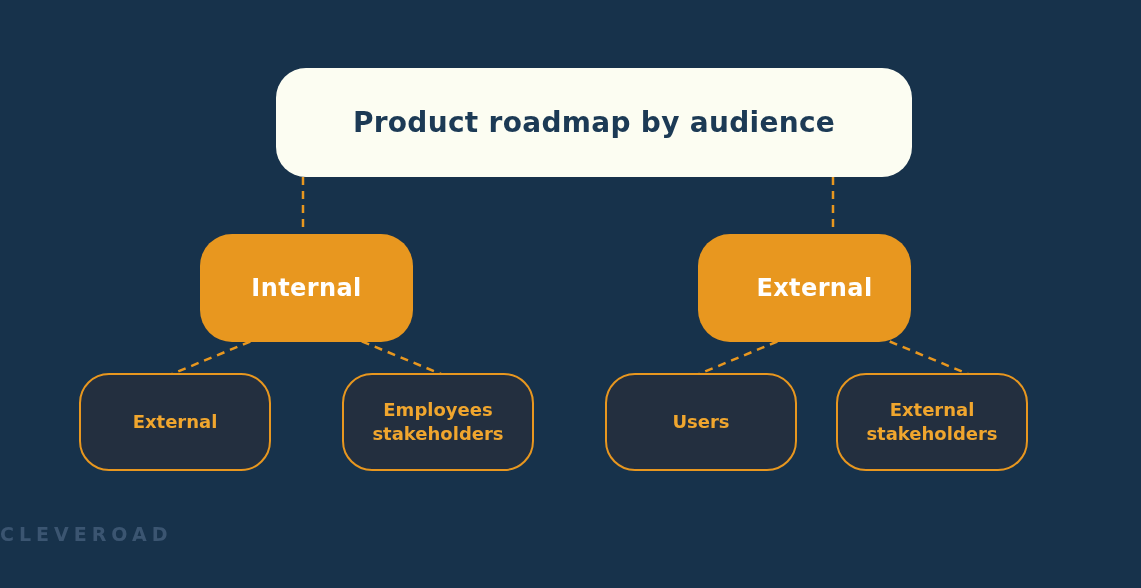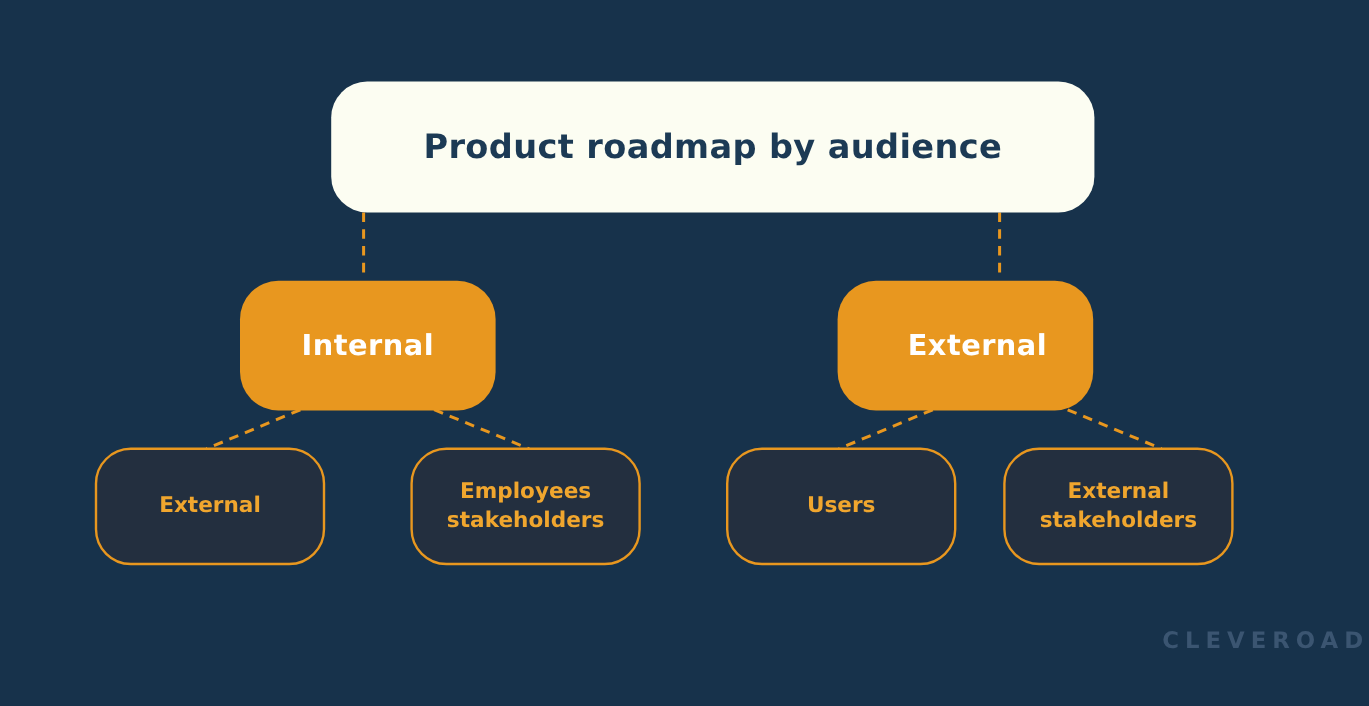--- a/index.html
+++ b/index.html
@@ -51,21 +51,21 @@
   .connectors{
     position:absolute;left:0;top:0;width:1141px;height:588px;
     pointer-events:none;
   }
   .connectors line{
     stroke:var(--accent-orange);stroke-width:2.5;
     stroke-dasharray:8 6;fill:none;
   }
   .watermark{
     position:absolute;left:0;right:0;top:523px;height:26px;
-    text-align:right;color:var(--watermark-text);
+    text-align:left;color:var(--watermark-text);
     font-size:19px;font-weight:bold;letter-spacing:5px;
   }
 </style>
 </head>
 <body>
 
 <svg class="connectors" viewBox="0 0 1141 588" xmlns="http://www.w3.org/2000/svg">
   <line x1="303" y1="177" x2="303" y2="233"></line>
   <line x1="833" y1="177" x2="833" y2="233"></line>
   <line x1="302" y1="320" x2="172" y2="374"></line>

